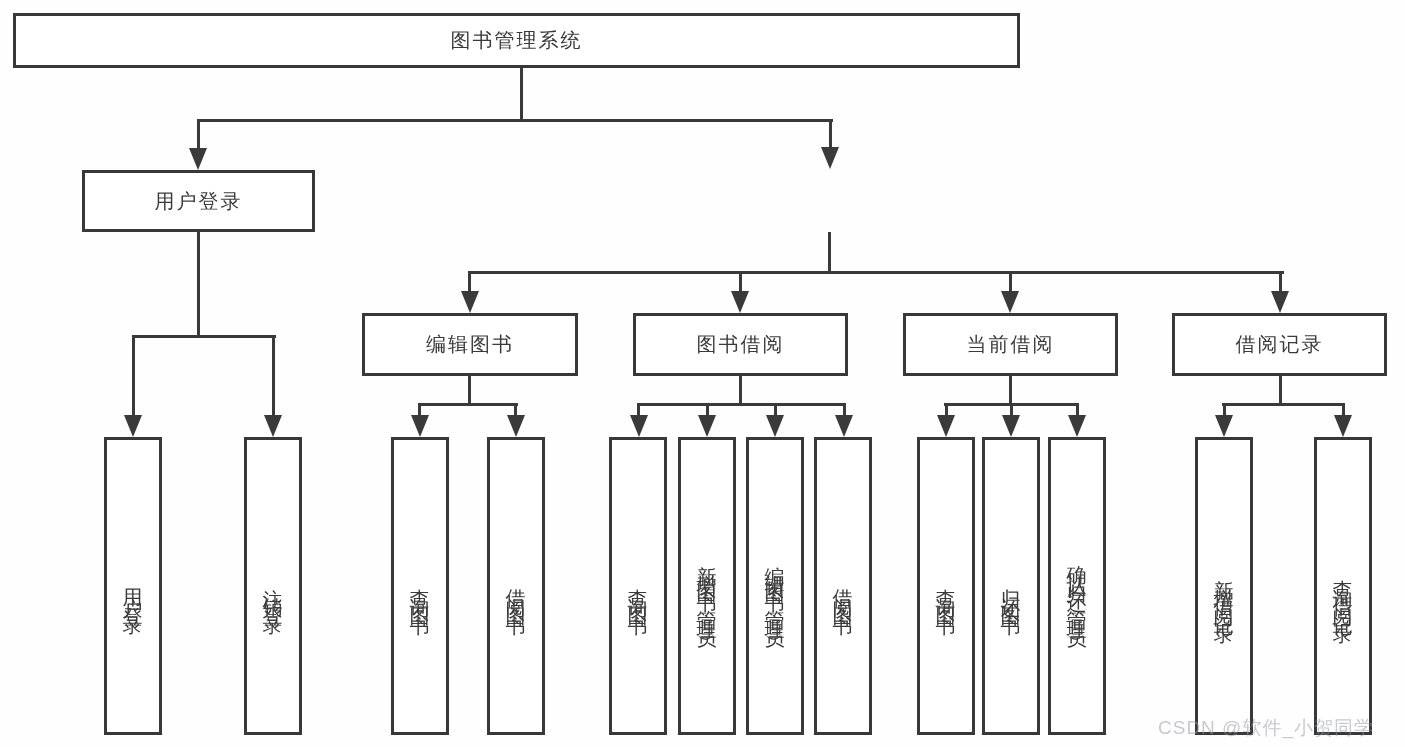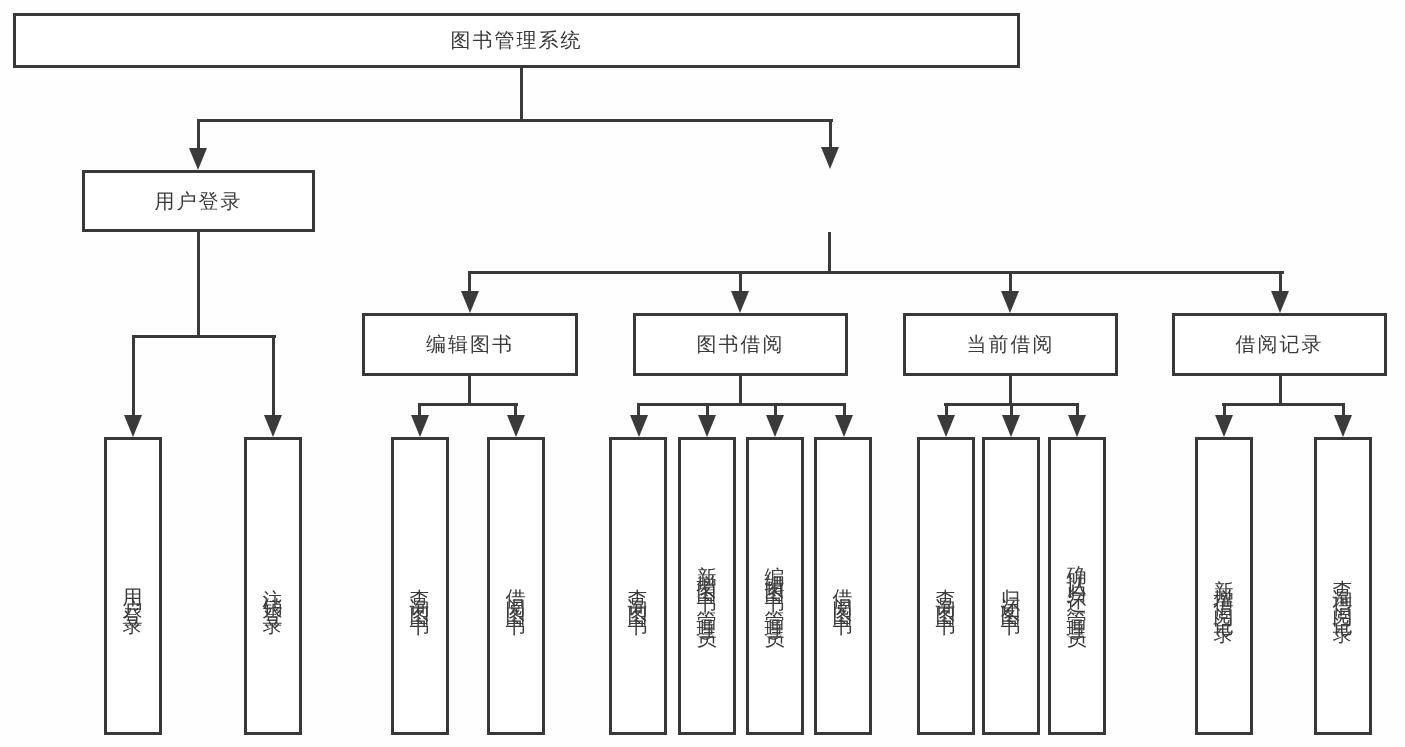--- a/index.html
+++ b/index.html
@@ -188,14 +188,15 @@
     <span>确认归还（管理员）</span>
   </div>
 
   <div class="leaf" style="left:1195px;">
     <span>新增借阅记录</span>
   </div>
   <div class="leaf" style="left:1314px;">
     <span>查询借阅记录</span>
   </div>
 
+  <div class="watermark">CSDN @软件_小贺同学</div>
 
 </div>
 
 </body></html>

